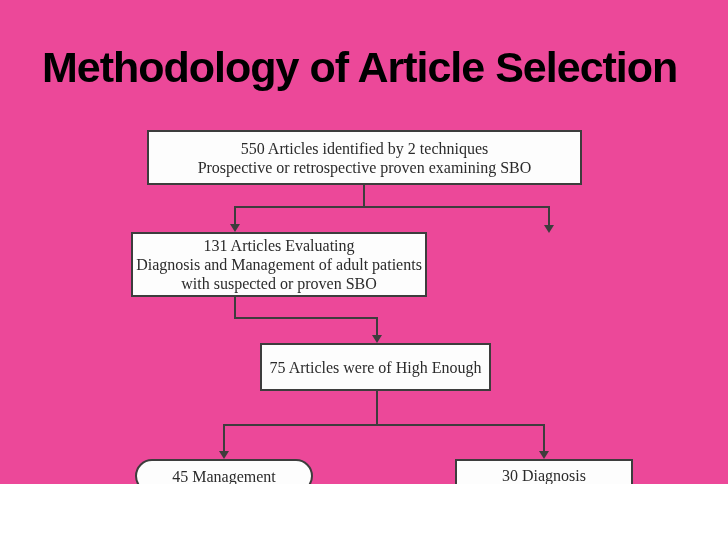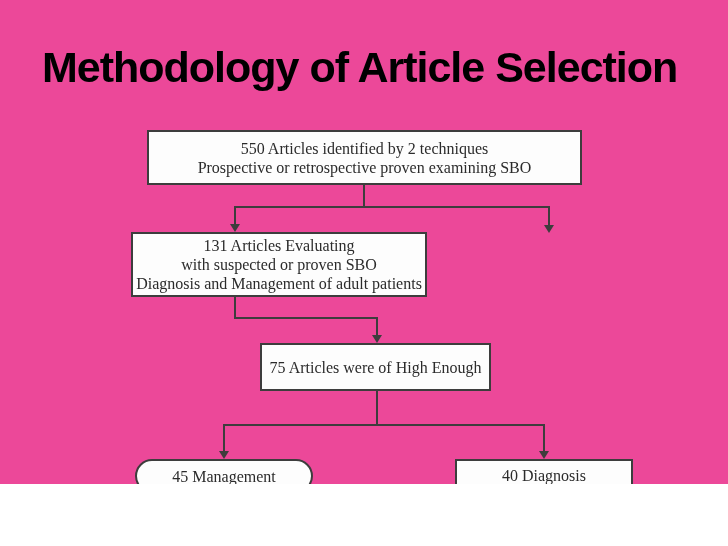--- a/index.html
+++ b/index.html
@@ -69,22 +69,22 @@
     <div class="seg seg-h" style="left:234px; top:206px; width:316px;"></div>
 
     <div class="seg seg-v" style="left:234px; top:206px; height:18px;"></div>
     <div class="arrow-down" style="left:230px; top:224px;"></div>
 
     <div class="seg seg-v" style="left:548px; top:206px; height:19px;"></div>
     <div class="arrow-down" style="left:544px; top:225px;"></div>
 
     <div class="node" style="left:87px; top:232px; width:296px; height:65px;margin-left:44px;">
       <div class="node-line">131 Articles Evaluating</div>
+      <div class="node-line">Diagnosis and Management of adult patients</div>
       <div class="node-line">with suspected or proven SBO</div>
-      <div class="node-line">Diagnosis and Management of adult patients</div>
     </div>
 
 
     <div class="seg seg-v" style="left:234px; top:297px; height:22px;"></div>
     <div class="seg seg-h" style="left:234px; top:317px; width:144px;"></div>
     <div class="seg seg-v" style="left:376px; top:317px; height:19px;"></div>
     <div class="arrow-down" style="left:372px; top:335px;"></div>
 
     <div class="node" style="left:260px; top:343px; width:231px; height:48px;">
       <div class="node-line">75 Articles were of High Enough</div>
@@ -97,17 +97,17 @@
     <div class="arrow-down" style="left:219px; top:451px;"></div>
 
     <div class="seg seg-v" style="left:543px; top:424px; height:28px;"></div>
     <div class="arrow-down" style="left:539px; top:451px;"></div>
 
     <div class="node" style="left:135px; top:459px; width:178px; height:34px;border-radius:17px;">
       <div class="node-line">45 Management</div>
     </div>
 
     <div class="node" style="left:455px; top:459px; width:178px; height:32px;">
-      <div class="node-line">40 Diagnosis</div>
+      <div class="node-line">30 Diagnosis</div>
     </div>
 
   </div>
 </div>
 
 </body></html>

